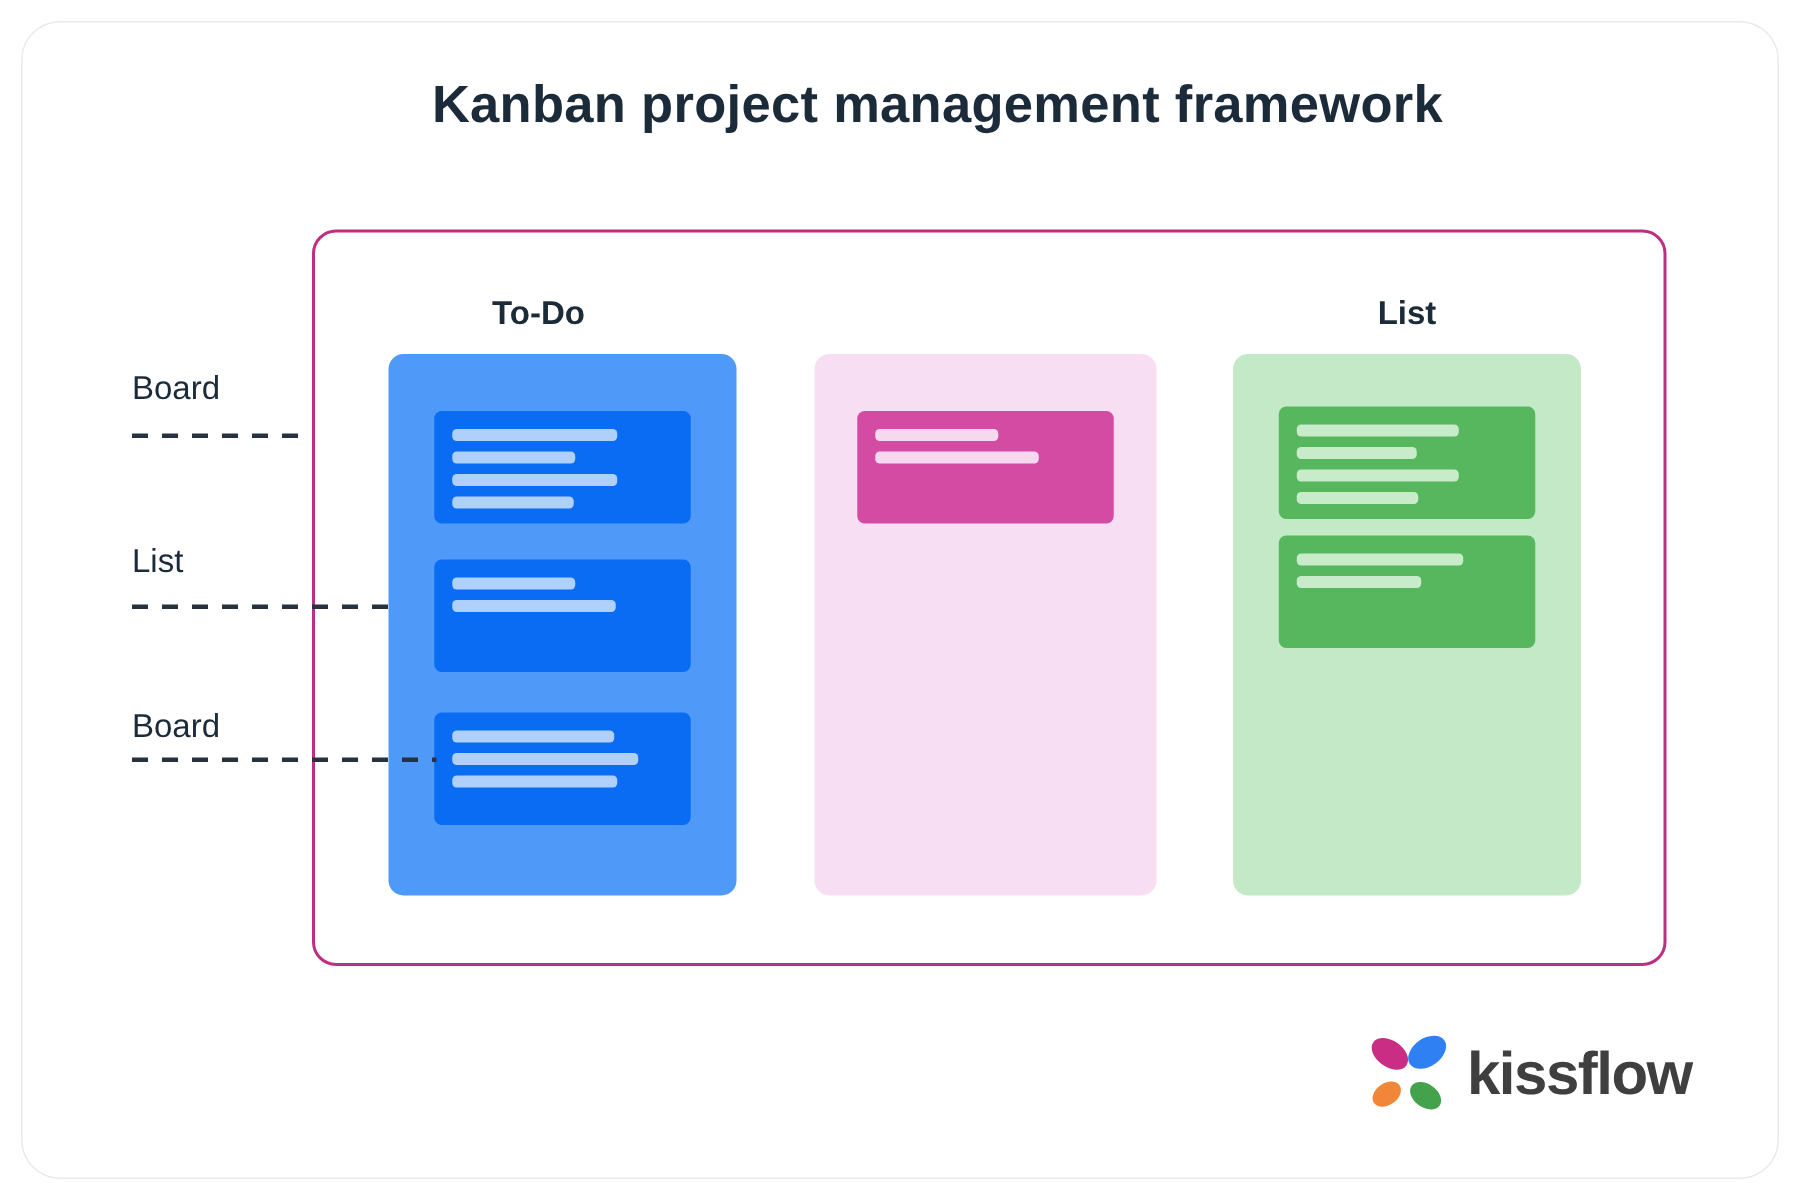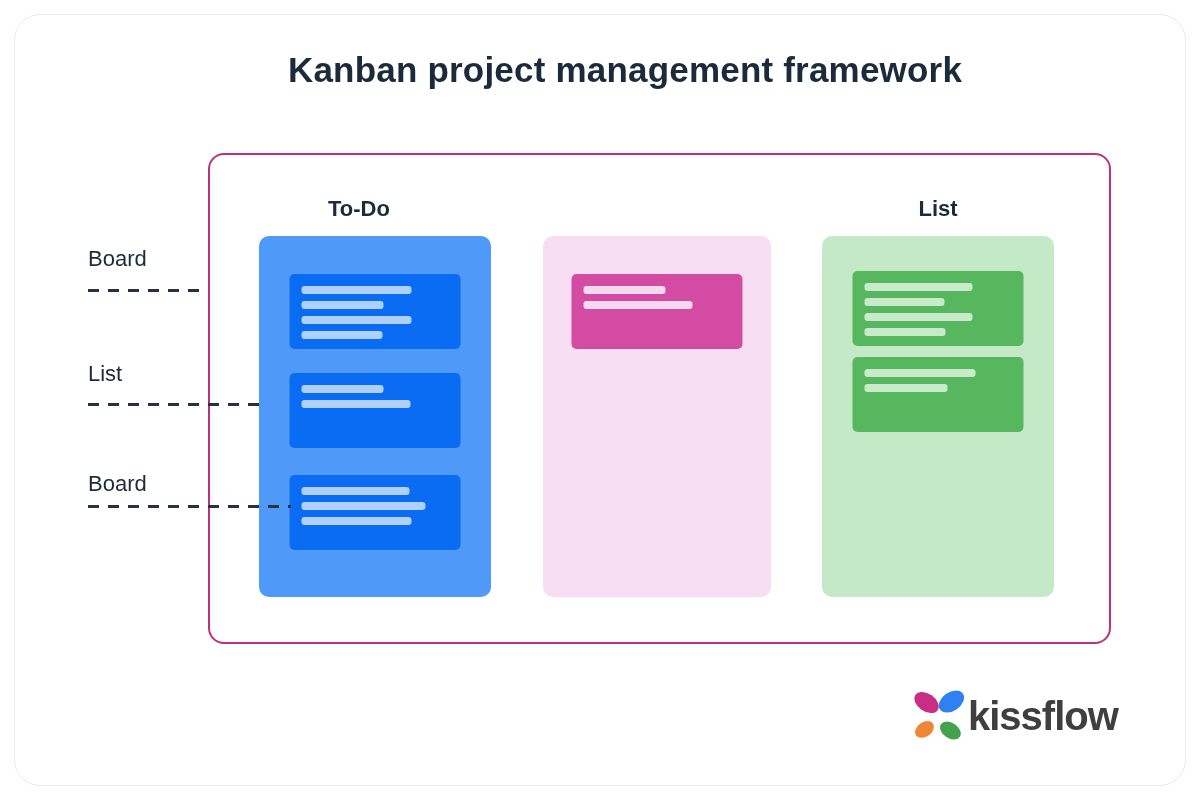--- a/index.html
+++ b/index.html
@@ -27,21 +27,21 @@
   .card-line{height:8px;border-radius:3px;margin-bottom:7px;}
   .annotation-label{position:absolute;left:88px;font-size:22px;color:var(--heading);}
   .lbl-board{top:246px;}
   .lbl-list{top:361px;}
   .lbl-card{top:471px;}
   .dash-line{position:absolute;left:88px;height:3px;
     background:repeating-linear-gradient(90deg,var(--dash) 0 11px,transparent 11px 20px);}
   .dash-board{top:289px;width:120px;}
   .dash-list{top:403px;width:171px;}
   .dash-card{top:505px;width:203px;}
-  .logo{position:absolute;left:910px;top:688px;display:flex;align-items:center;}
+  .logo{position:absolute;left:910px;top:688px;display:flex;align-items:center;gap:10px;}
   .logo-mark{width:58px;height:56px;}
   .logo-text{font-size:40px;font-weight:bold;color:var(--logo-text);letter-spacing:-1px;}
 </style>
 </head>
 <body>
 
 <div class="canvas">
 
   <div class="outer-frame"></div>
 

